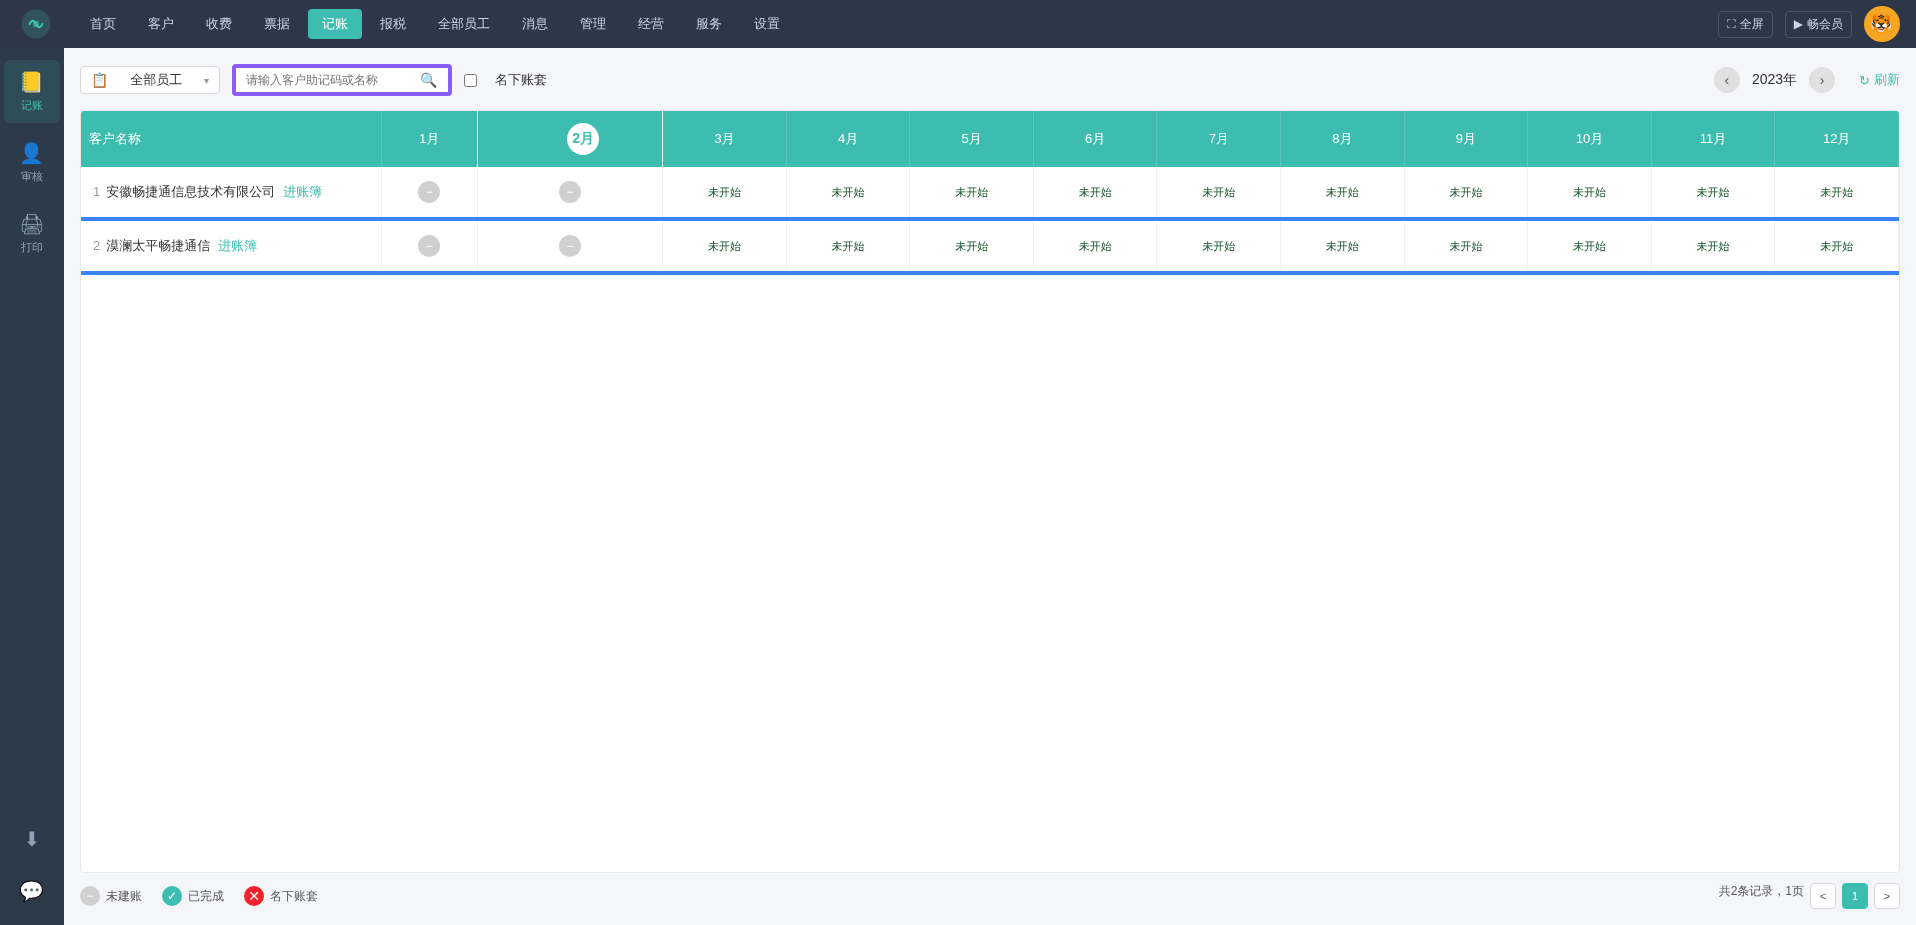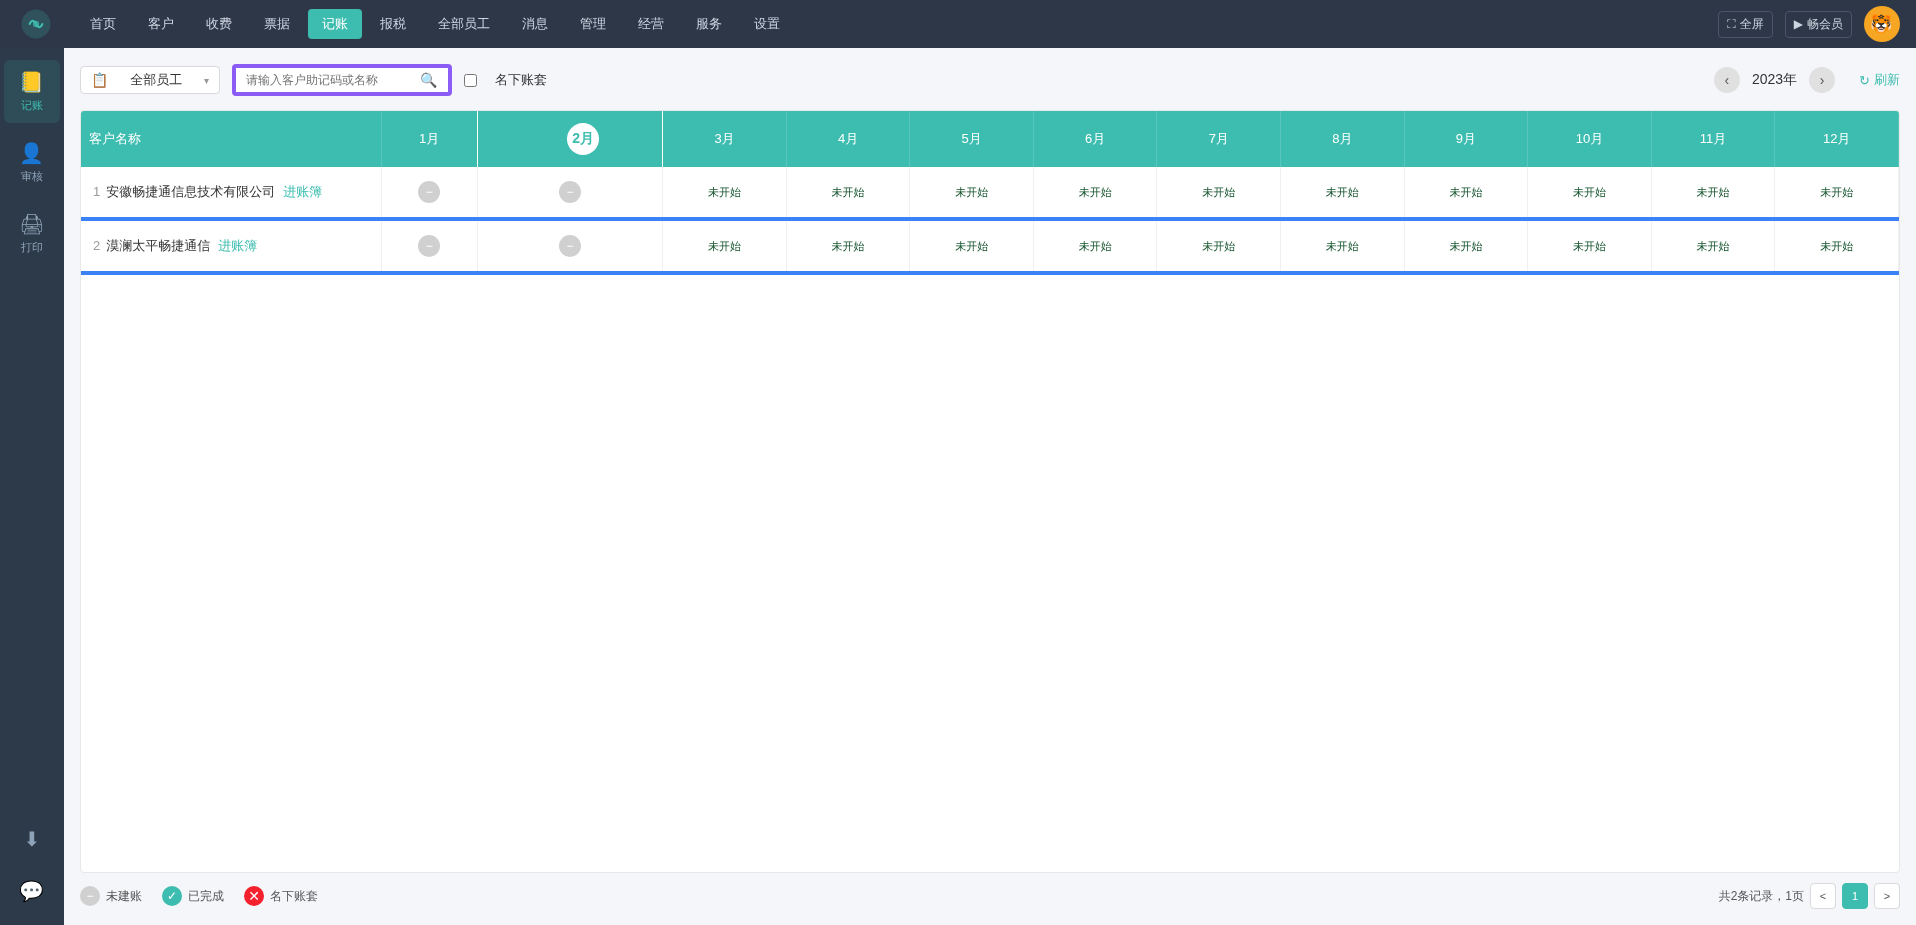--- a/index.html
+++ b/index.html
@@ -307,21 +307,21 @@
       display: inline-flex;
       align-items: center;
       justify-content: center;
     }
     .legend-dot.grey { background: #d0d0d0; color: #fff; font-size: 12px; }
     .legend-dot.teal { background: #3dbdaf; color: #fff; font-size: 12px; }
     .legend-dot.red { background: #f5222d; color: #fff; font-size: 14px; }
     .pagination {
       margin-left: auto;
       display: flex;
-      align-items: center;
+      align-items: flex-start;
       gap: 6px;
       font-size: 12px;
       color: #555;
     }
     .page-btn {
       width: 26px;
       height: 26px;
       border: 1px solid #d9d9d9;
       background: #fff;
       border-radius: 4px;

